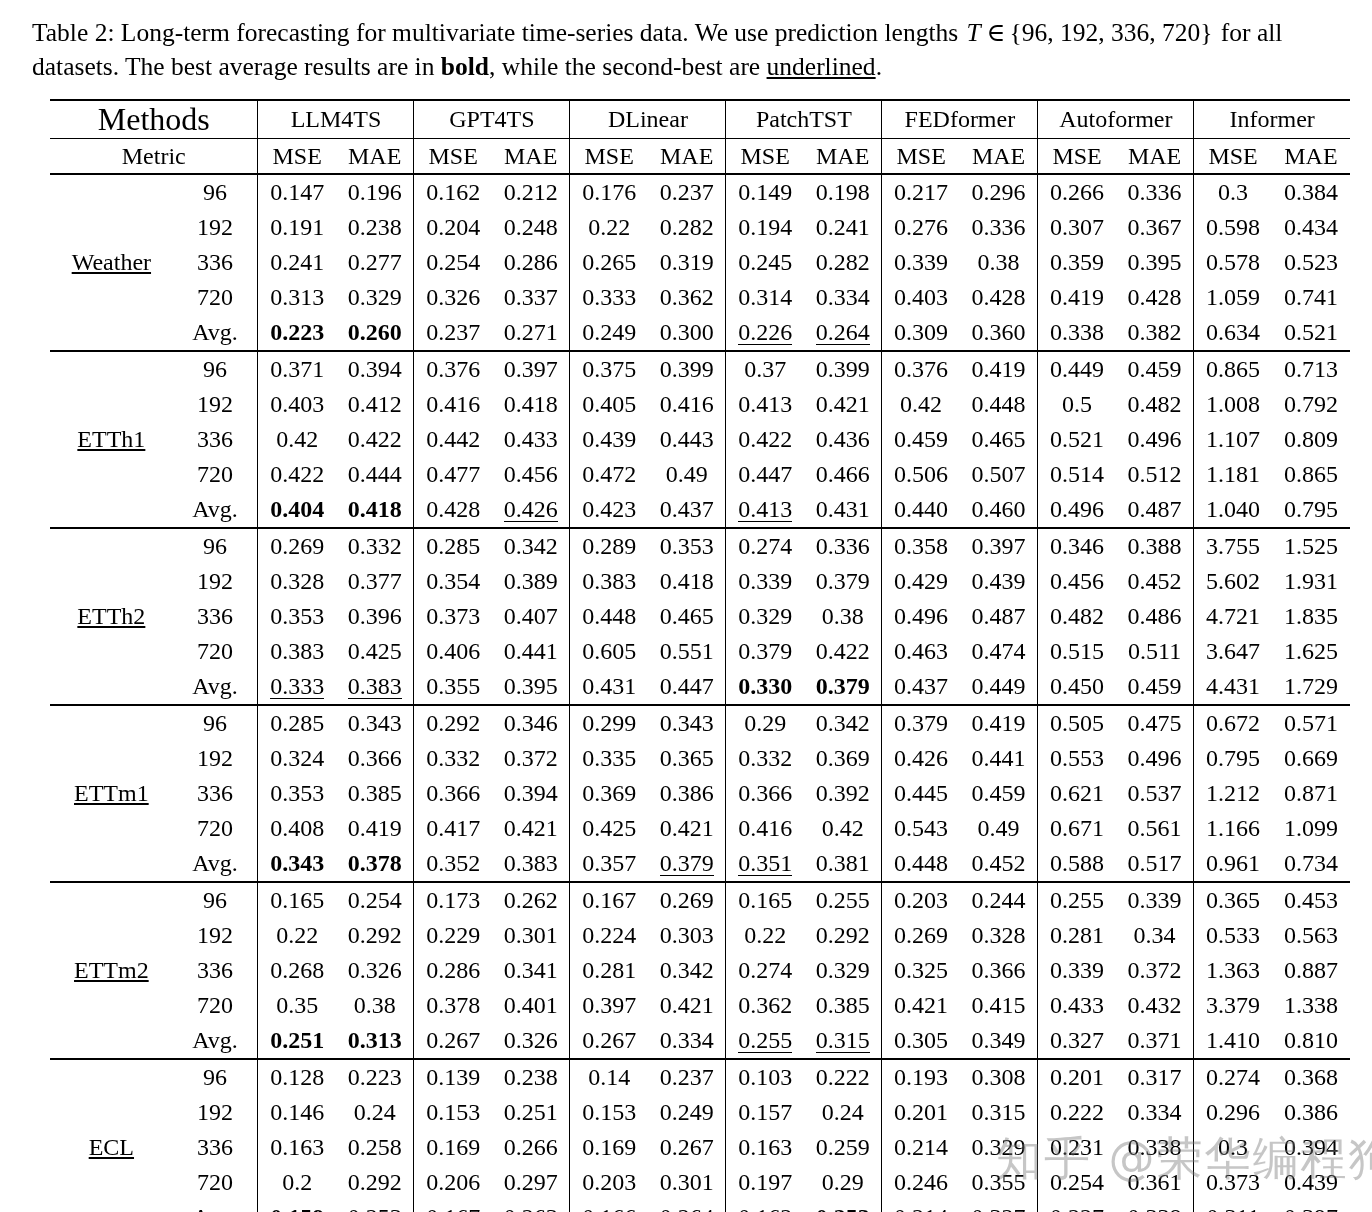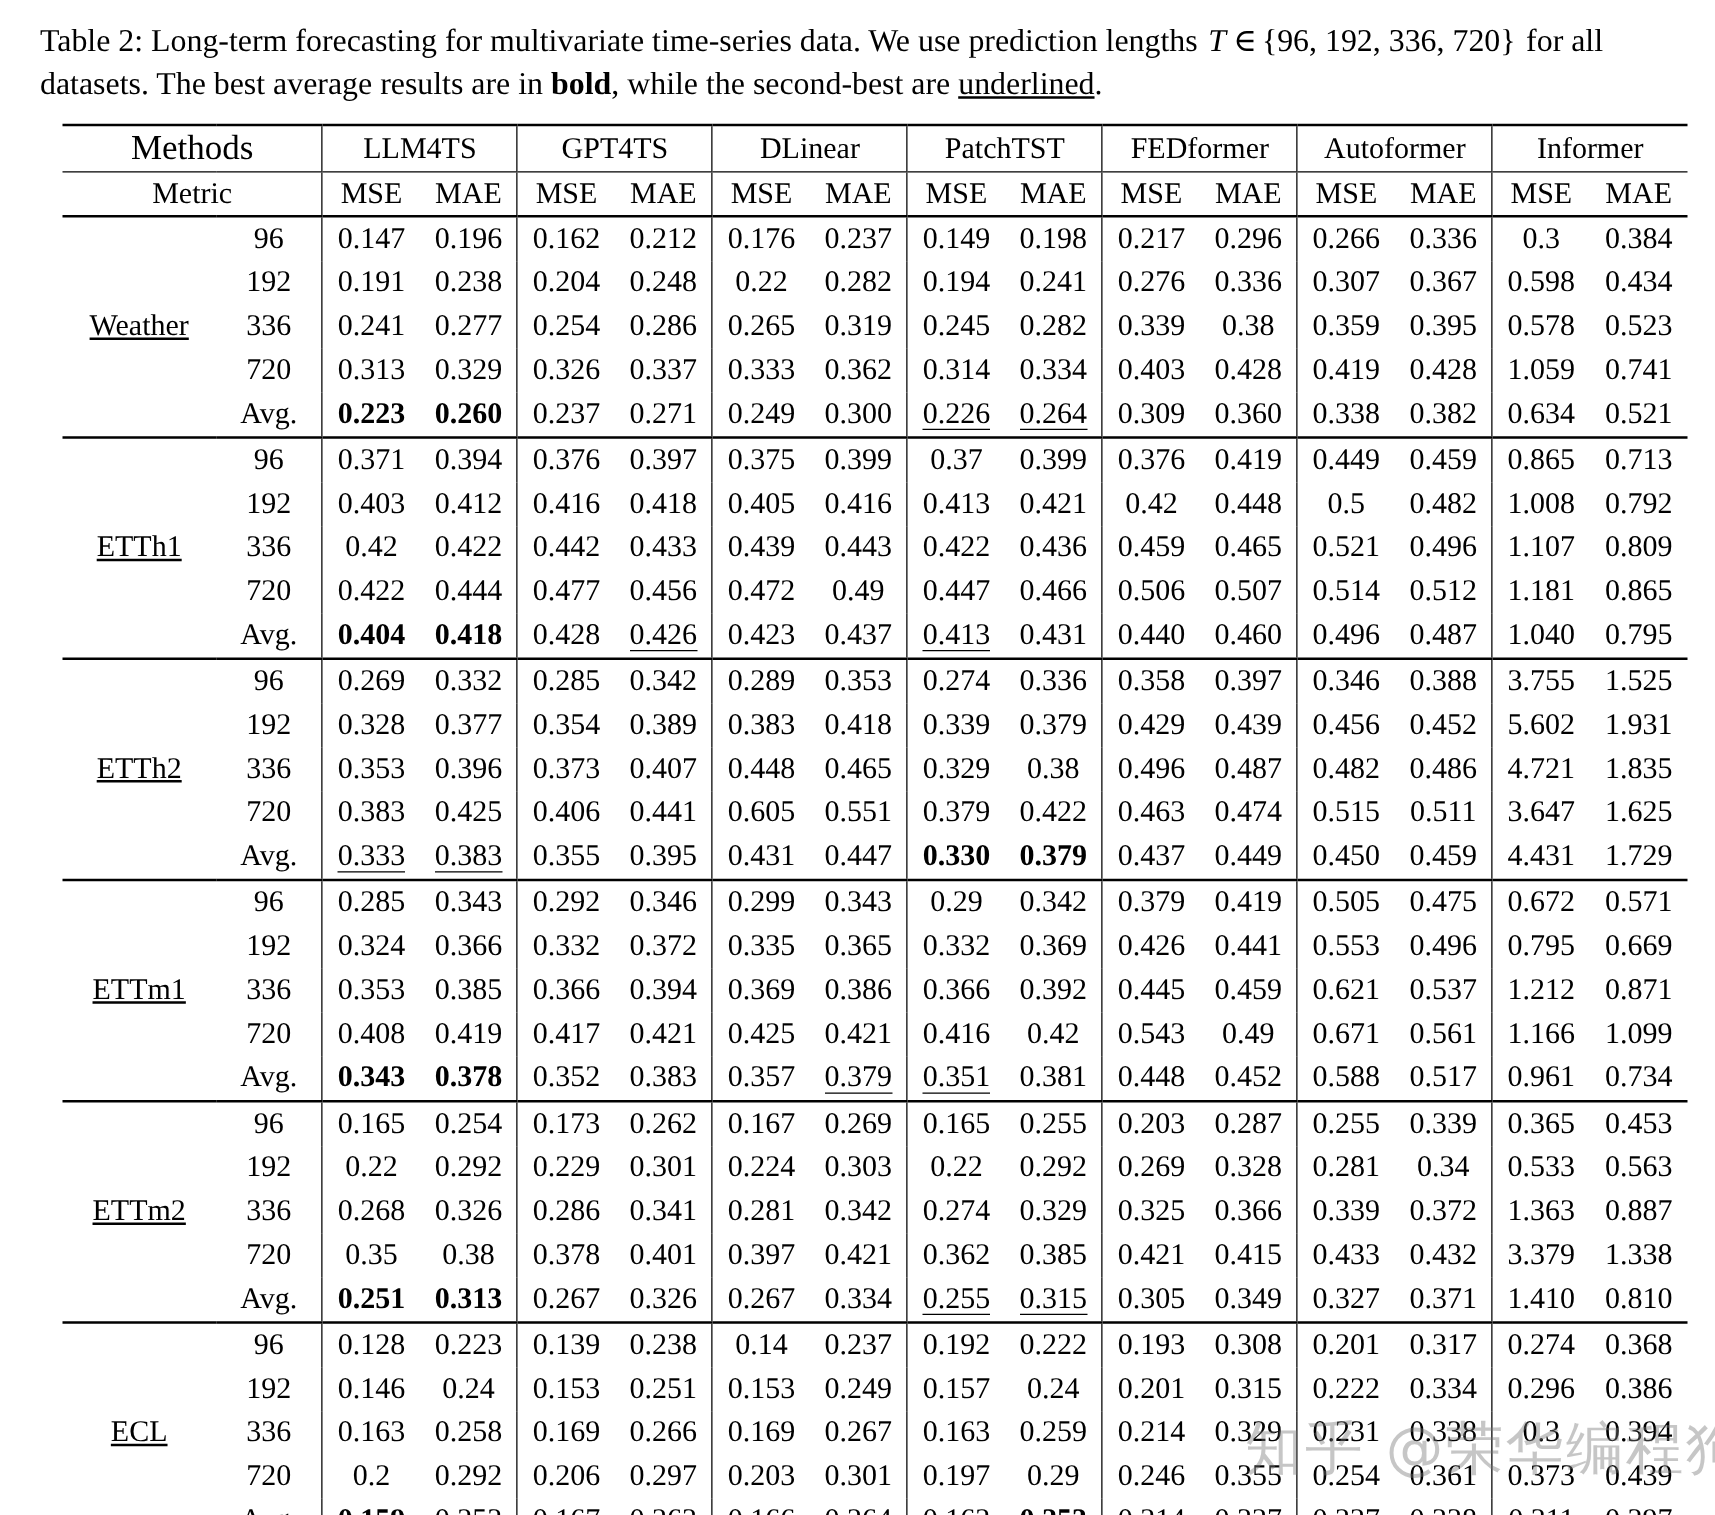--- a/index.html
+++ b/index.html
@@ -61,21 +61,21 @@
 
   
   .toprule td { border-top: 2.2px solid #000; }
   .midrule-thick td { border-top: 2.2px solid #000; }
   .midrule td { border-top: 1.2px solid #000; }
 
   
   .vsep-l { border-left: 1.2px solid #000; }
 
   
-  .hdr-methods { height: 36px; font-size: 28px; }
+  .hdr-methods { height: 36px; font-size: 32px; }
   .hdr-metric  { height: 34px; font-size: 24px; }
   .hdr-model   { font-size: 24px; }
 
   .underline-span {
     display: inline-block;
     border-bottom: 1.5px solid #000;
     padding-bottom: 0px;
     line-height: 1.0;
   }
 
@@ -516,21 +516,21 @@
             <td class="horizon">96</td>
             <td class="datacell vsep-l">0.165</td>
             <td class="datacell">0.254</td>
             <td class="datacell vsep-l">0.173</td>
             <td class="datacell">0.262</td>
             <td class="datacell vsep-l">0.167</td>
             <td class="datacell">0.269</td>
             <td class="datacell vsep-l">0.165</td>
             <td class="datacell">0.255</td>
             <td class="datacell vsep-l">0.203</td>
-            <td class="datacell">0.287</td>
+            <td class="datacell">0.244</td>
             <td class="datacell vsep-l">0.255</td>
             <td class="datacell">0.339</td>
             <td class="datacell vsep-l">0.365</td>
             <td class="datacell">0.453</td>
           </tr>
           <tr>
             <td class="horizon">192</td>
             <td class="datacell vsep-l">0.22</td>
             <td class="datacell">0.292</td>
             <td class="datacell vsep-l">0.229</td>
@@ -599,21 +599,21 @@
           </tr>
           <tr class="midrule-thick">
             <td class="dsname" rowspan="5">ECL</td>
             <td class="horizon">96</td>
             <td class="datacell vsep-l">0.128</td>
             <td class="datacell">0.223</td>
             <td class="datacell vsep-l">0.139</td>
             <td class="datacell">0.238</td>
             <td class="datacell vsep-l">0.14</td>
             <td class="datacell">0.237</td>
-            <td class="datacell vsep-l">0.192</td>
+            <td class="datacell vsep-l">0.103</td>
             <td class="datacell">0.222</td>
             <td class="datacell vsep-l">0.193</td>
             <td class="datacell">0.308</td>
             <td class="datacell vsep-l">0.201</td>
             <td class="datacell">0.317</td>
             <td class="datacell vsep-l">0.274</td>
             <td class="datacell">0.368</td>
           </tr>
           <tr>
             <td class="horizon">192</td>

